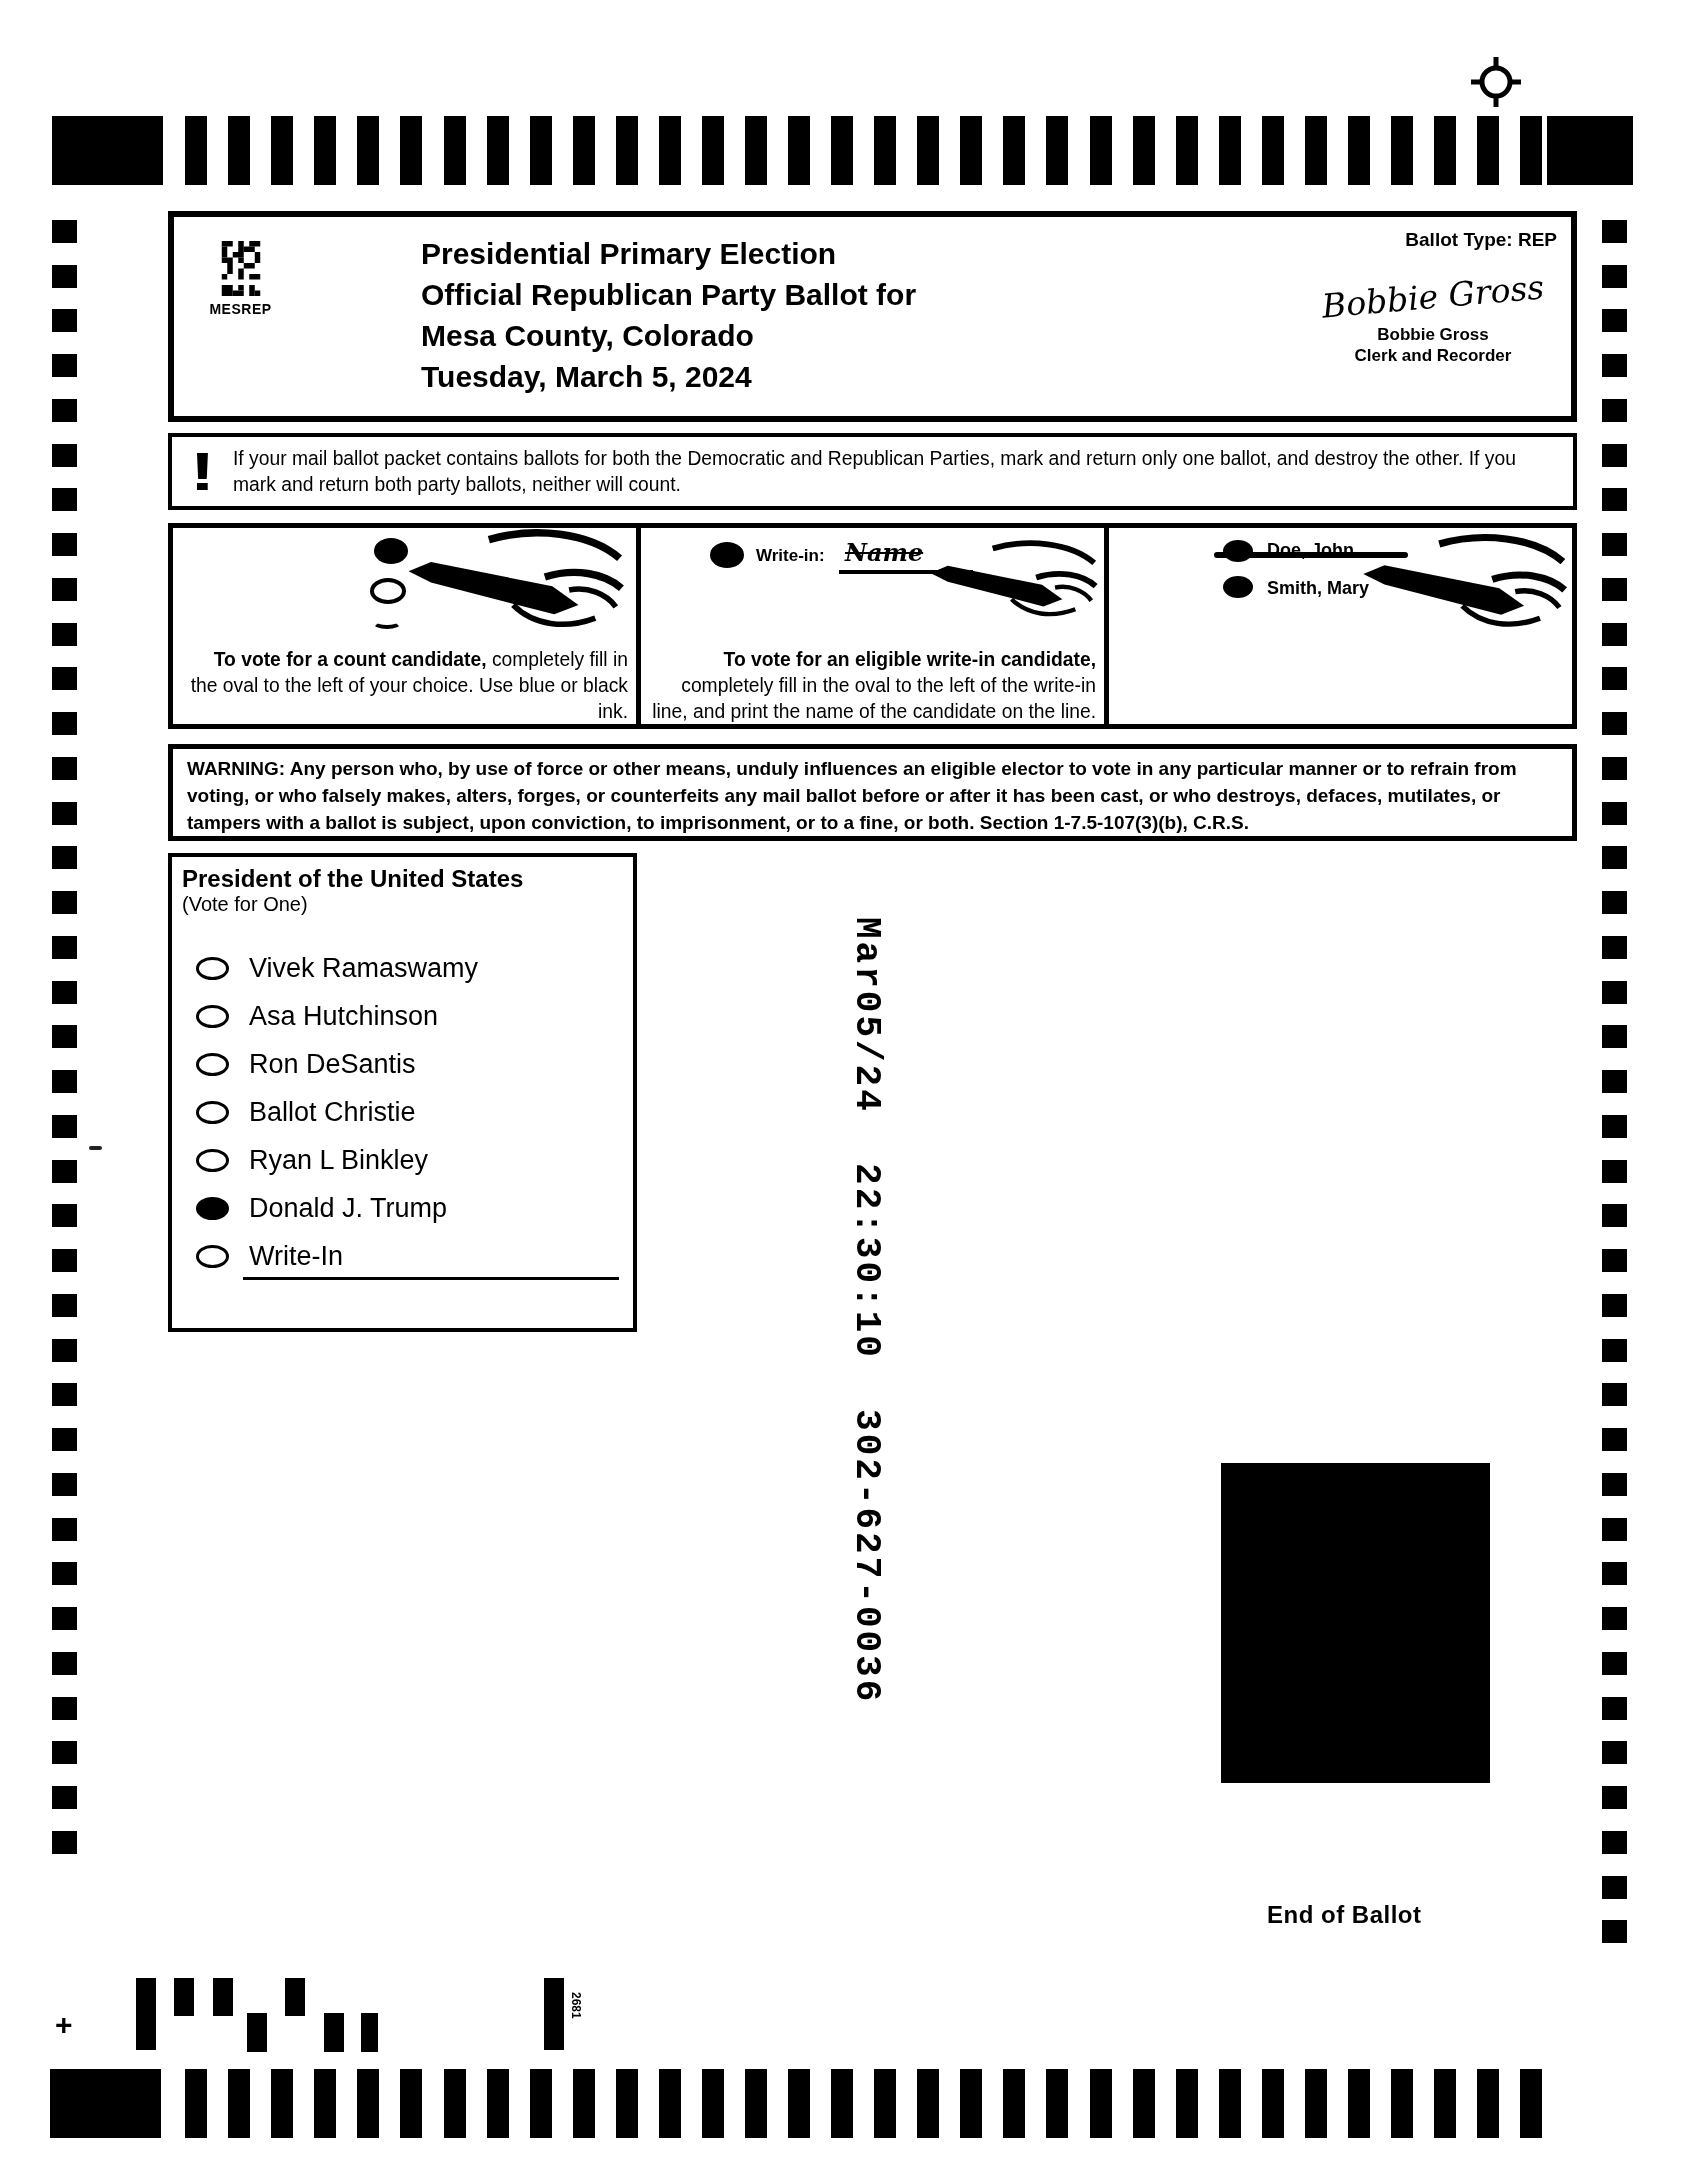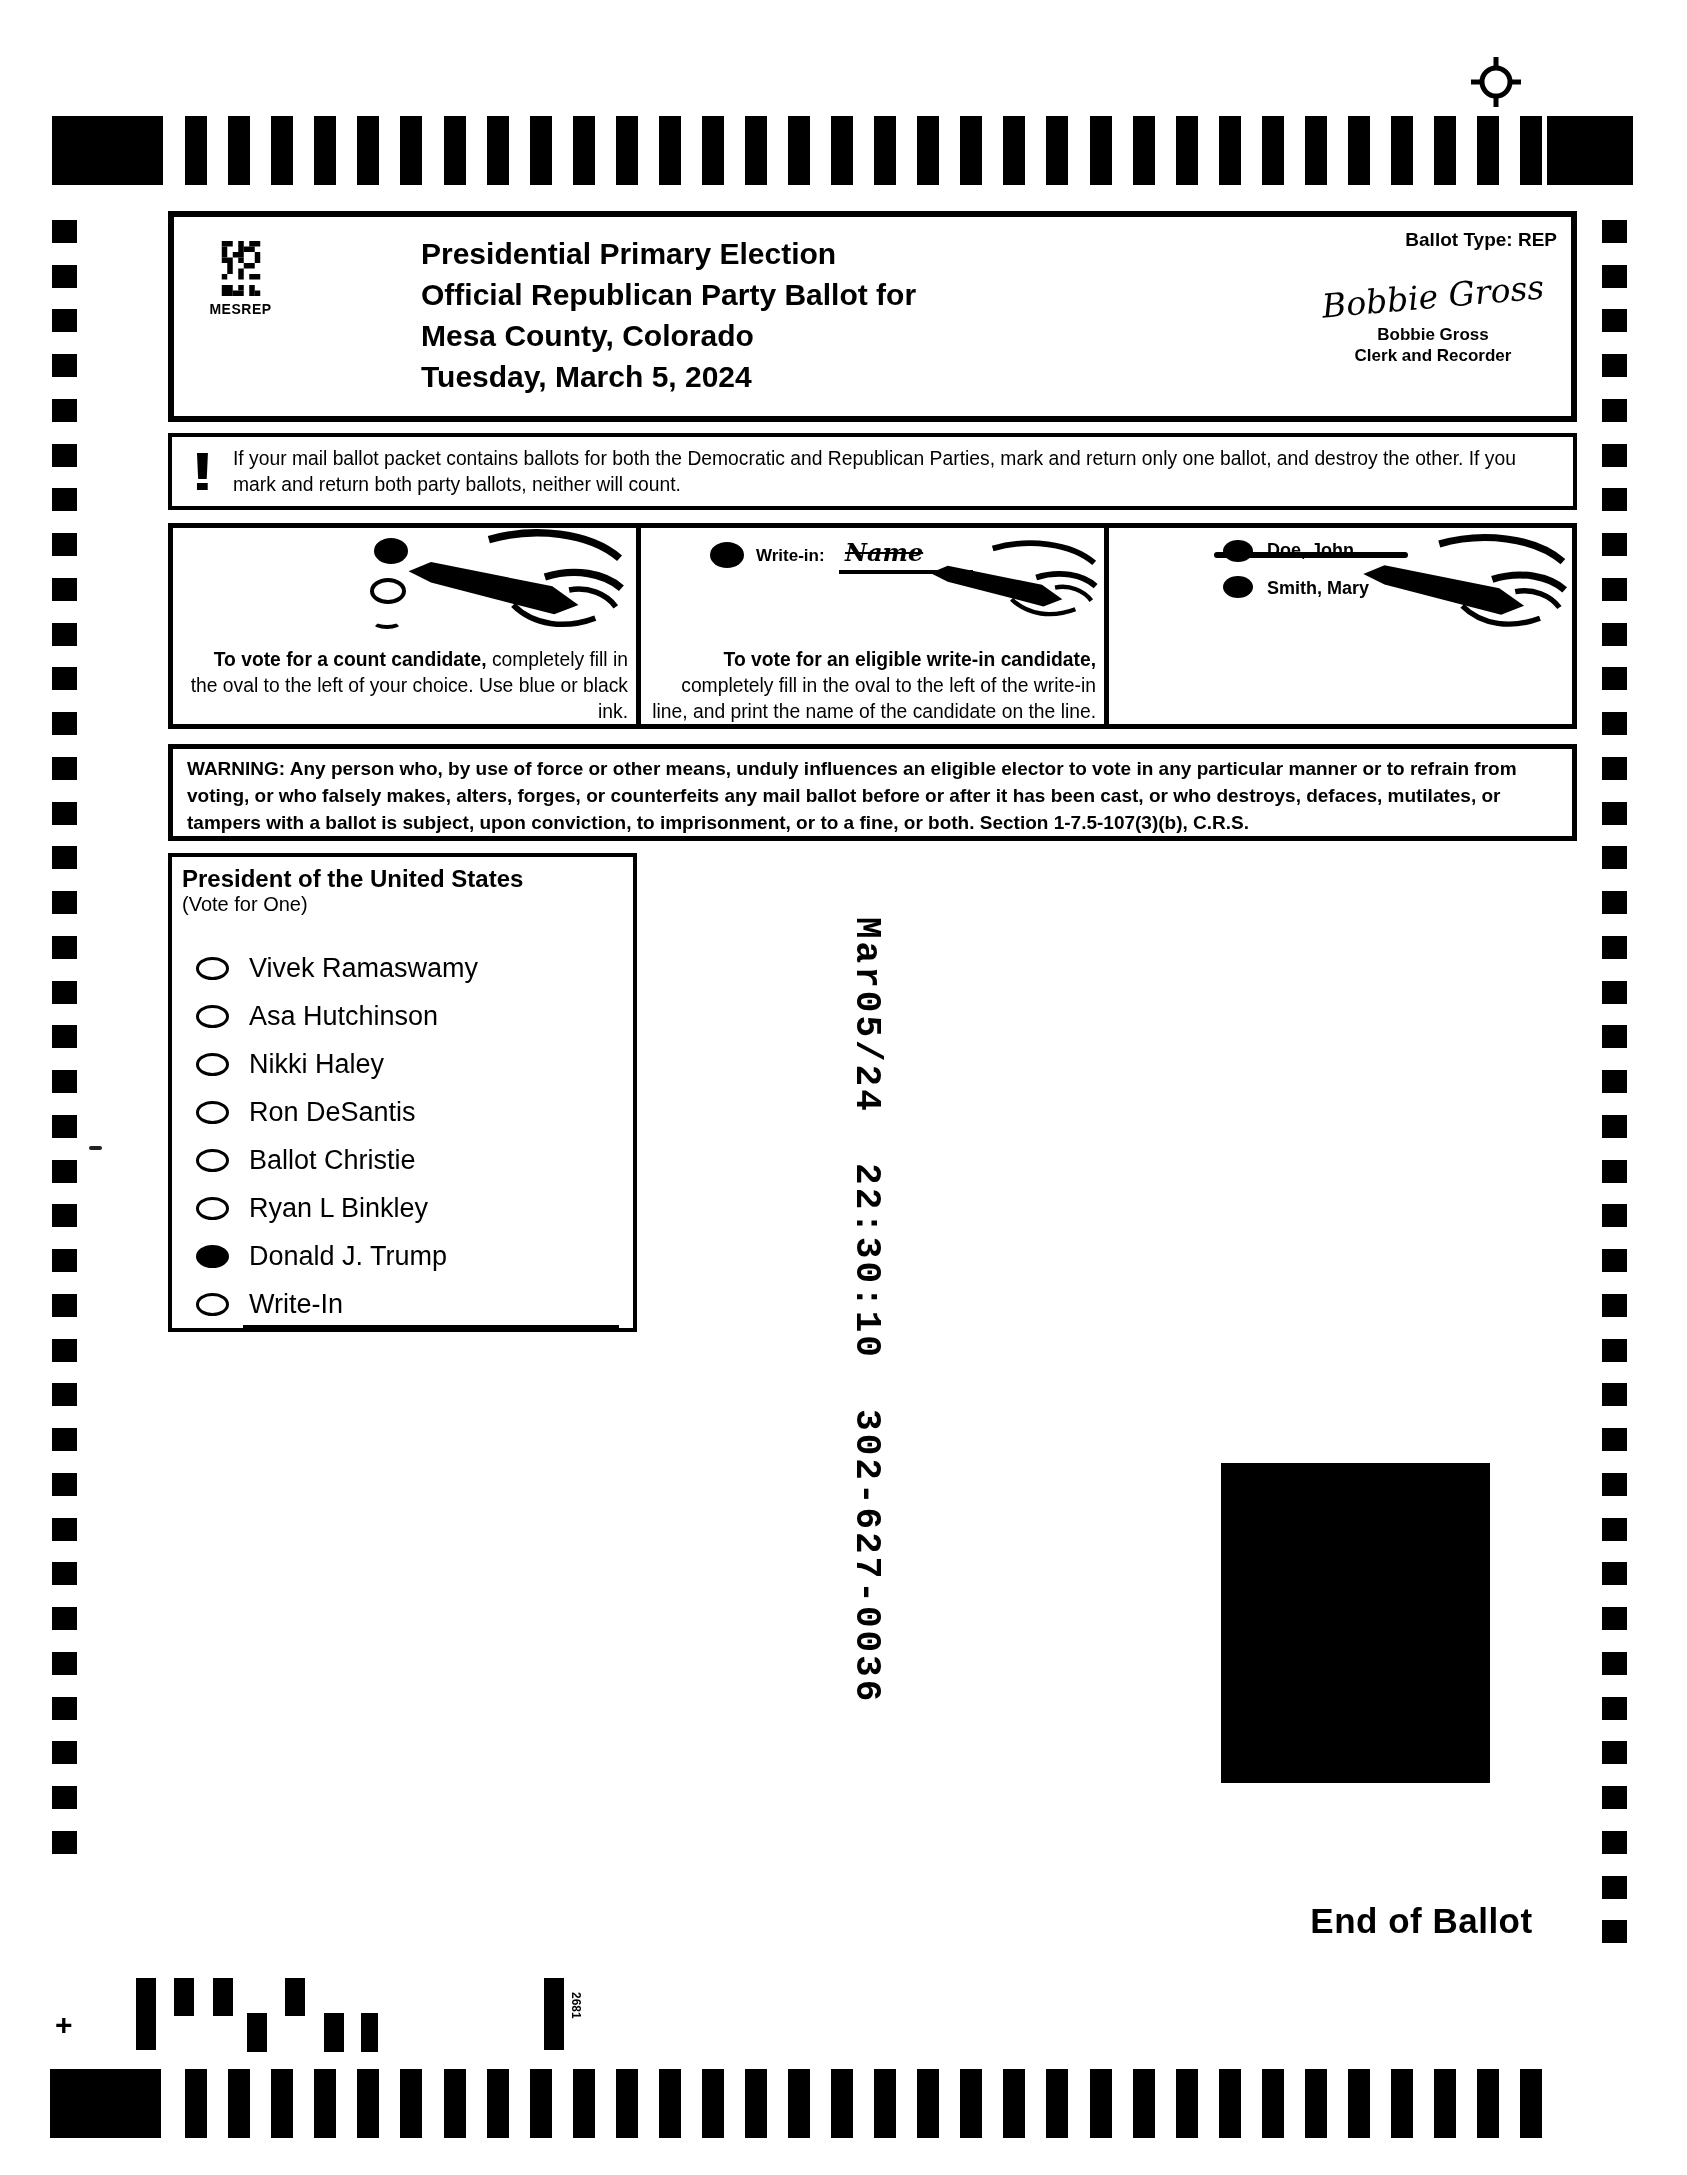--- a/index.html
+++ b/index.html
@@ -63,22 +63,22 @@
   .oval{width:33px;height:23px;border:3px solid #000;border-radius:50%;flex:none;box-sizing:border-box;}
   .oval.filled{background:#000;}
   .cand-name{font-size:27px;}
   .wline{position:absolute;left:61px;right:14px;bottom:0;border-bottom:3px solid #000;}
 
   
   .stamp{position:absolute;left:887px;top:917px;transform:rotate(90deg);transform-origin:0 0;
          font-family:"Liberation Mono",monospace;font-weight:bold;font-size:36px;
          letter-spacing:3px;white-space:pre;}
   .redaction{position:absolute;left:1221px;top:1463px;width:269px;height:320px;background:#000;}
-  .end{position:absolute;left:1267px;top:1901px;width:309px;text-align:center;
-       font-size:35px;font-weight:bold;letter-spacing:0.5px;}
+  .end{position:absolute;left:1267px;top:1901px;width:309px;text-align:left;
+       font-size:24px;font-weight:bold;letter-spacing:0.5px;}
   .sheet-num{position:absolute;left:583px;top:1992px;transform:rotate(90deg);transform-origin:0 0;
              font-size:12px;font-weight:bold;}
   .plus-mark{position:absolute;left:55px;top:2008px;font-size:30px;font-weight:bold;}
   .crosshair{position:absolute;left:1471px;top:57px;width:50px;height:50px;}
   .dash-artifact{position:absolute;left:89px;top:1146px;width:13px;height:4px;background:#222;border-radius:2px;}
 </style>
 </head>
 <body>
 
 <div class="page">
@@ -363,24 +363,20 @@
         <div class="cand-row">
           <span class="oval"></span>
           <span class="cand-name">Vivek Ramaswamy</span>
         </div>
         <div class="cand-row">
           <span class="oval"></span>
           <span class="cand-name">Asa Hutchinson</span>
         </div>
         <div class="cand-row">
           <span class="oval"></span>
-          <span class="cand-name">Nikki Haley</span>
-        </div>
-        <div class="cand-row">
-          <span class="oval"></span>
           <span class="cand-name">Ron DeSantis</span>
         </div>
         <div class="cand-row">
           <span class="oval"></span>
           <span class="cand-name">Ballot Christie</span>
         </div>
         <div class="cand-row">
           <span class="oval"></span>
           <span class="cand-name">Ryan L Binkley</span>
         </div>

